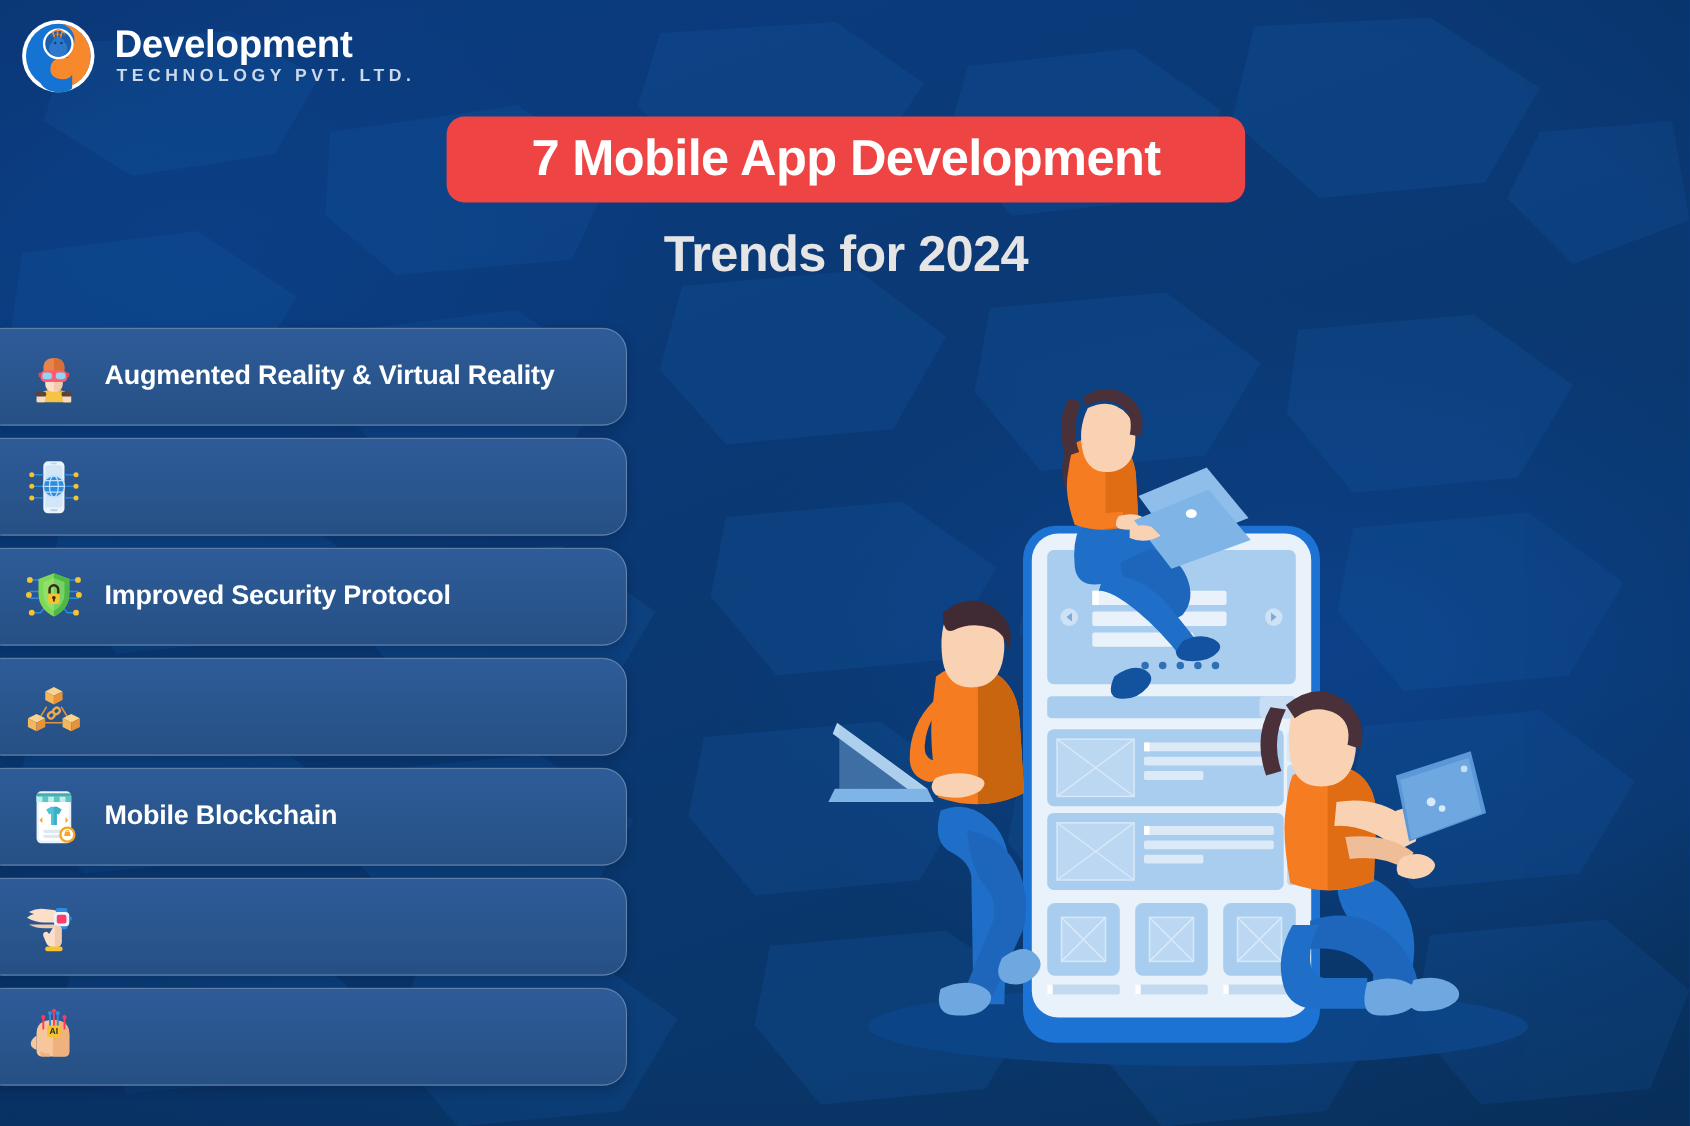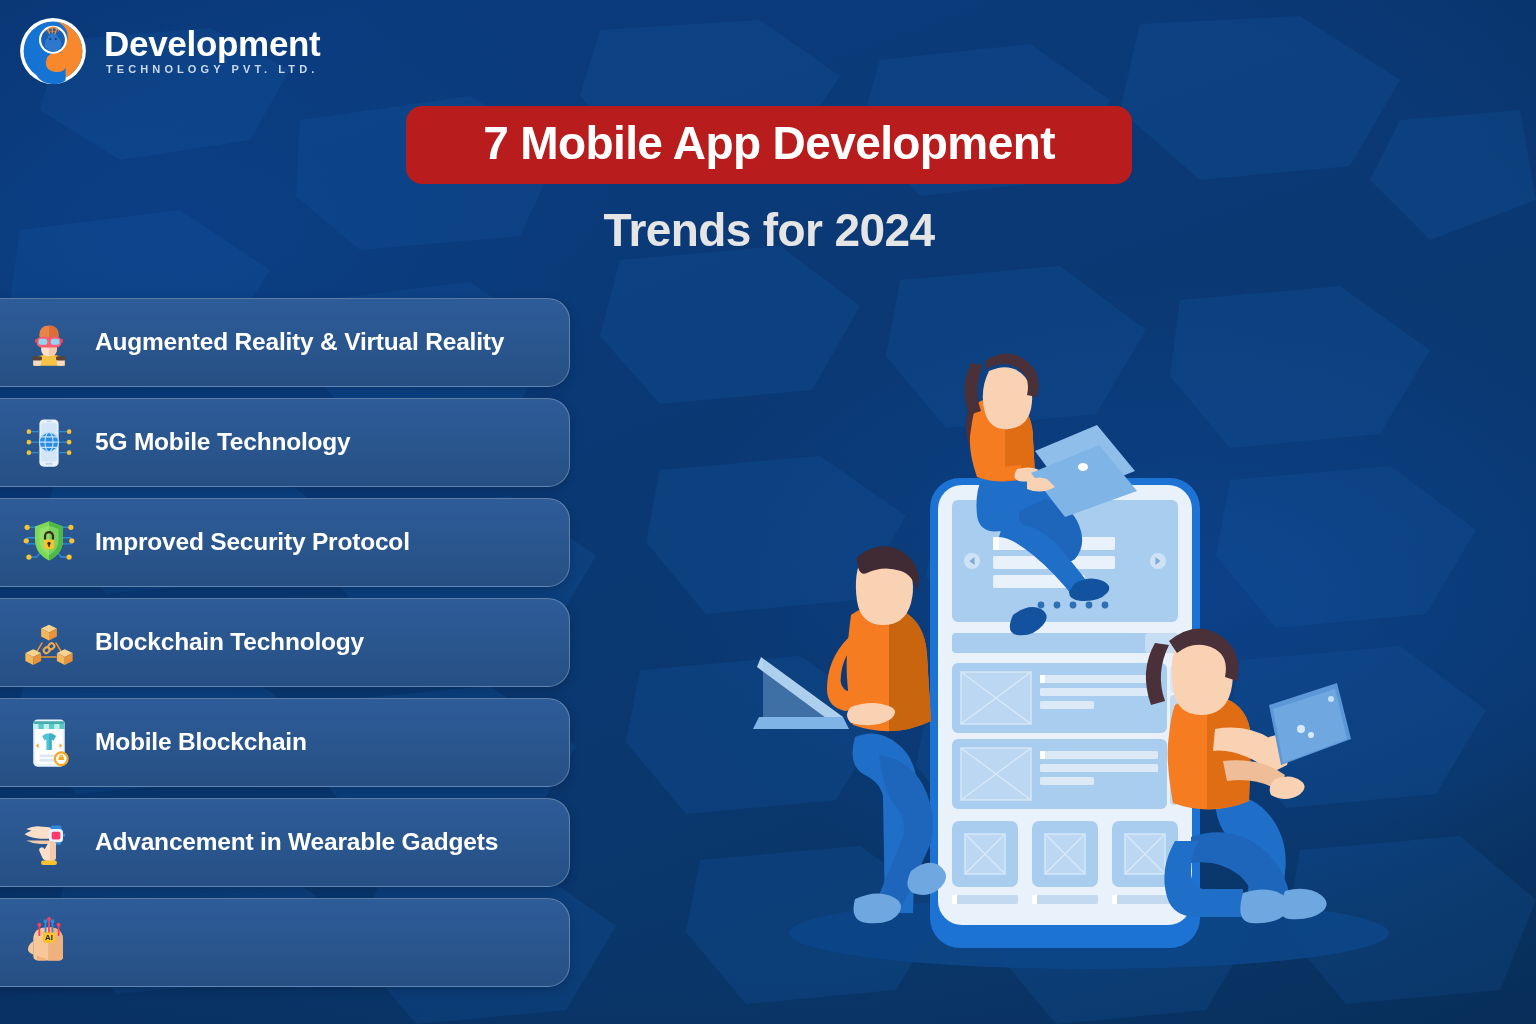--- a/index.html
+++ b/index.html
@@ -25,28 +25,28 @@
   }
 
   
   .logo{ position:absolute; left:18px; top:16px; display:flex; align-items:center; gap:16px; }
   .logo-mark{ width:70px; height:70px; flex:0 0 70px; }
   .logo-text{ display:flex; flex-direction:column; justify-content:center; }
   .logo-name{
     font-size:35px; font-weight:700; color:#ffffff; letter-spacing:-.3px; line-height:1.02;
   }
   .logo-sub{
-    font-size:11px; font-weight:700; color:#ccd9ec; letter-spacing:4.1px; line-height:1.2;
+    font-size:16px; font-weight:700; color:#ccd9ec; letter-spacing:4.1px; line-height:1.2;
     margin-top:2px; padding-left:2px;
   }
 
   
   .headline{ position:absolute; left:406px; top:106px; width:726px; }
   .title-pill{
-    background:#b91c1c; border-radius:16px; padding:13px 24px 17px;
+    background:#ef4444; border-radius:16px; padding:13px 24px 17px;
     display:flex; justify-content:center; align-items:center;
   }
   .title-pill-text{
     font-size:46px; font-weight:700; color:#ffffff; letter-spacing:-.6px;
     white-space:nowrap; line-height:1.05;
   }
   .title-sub{
     margin-top:22px; text-align:center;
     font-size:46px; font-weight:700; color:#e5e5e5; letter-spacing:-.6px; line-height:1.05;
   }
@@ -192,21 +192,20 @@
             <circle cx="55" cy="43" r="2.6"></circle>
         </g>
         <circle cx="32" cy="31" r="11" fill="#2B8CE0"></circle>
         <g stroke="#BFE0FA" stroke-width="1.3" fill="none">
           <circle cx="32" cy="31" r="11"></circle>
           <ellipse cx="32" cy="31" rx="4.6" ry="11"></ellipse>
           <path d="M21 31 H43 M22.5 25 H41.5 M22.5 37 H41.5"></path>
         </g>
       </svg>
     </span>
-    <span class="trend-label">5G Mobile Technology</span>
   </div>
 
   <div class="trend-item">
     <span class="trend-icon">
       <svg viewBox="0 0 64 64" xmlns="http://www.w3.org/2000/svg">
         <g stroke="#2B8CE0" stroke-width="1.6" fill="none" stroke-linecap="round">
           <path d="M8 14 h8 l4 4"></path>
             <path d="M56 14 h-8 l-4 4"></path>
           <path d="M7 26 h10"></path>
             <path d="M7 33 h10"></path>
@@ -266,21 +265,20 @@
           <path d="M-9 -4.5 L0 0 L0 9 L-9 4.5z" fill="#F5B75C"></path>
           <path d="M9 -4.5 L0 0 L0 9 L9 4.5z" fill="#E8933A"></path>
         </g>
 
         <g transform="translate(32,38) rotate(-40)" stroke="#F0A94C" stroke-width="2.4" fill="none" stroke-linecap="round">
           <rect x="-7" y="-3" width="7" height="6" rx="3"></rect>
           <rect x="0" y="-3" width="7" height="6" rx="3"></rect>
         </g>
       </svg>
     </span>
-    <span class="trend-label">Blockchain Technology</span>
   </div>
 
   <div class="trend-item">
     <span class="trend-icon">
       <svg viewBox="0 0 64 64" xmlns="http://www.w3.org/2000/svg">
         <rect x="14" y="5" width="36" height="54" rx="5" fill="#EAF3FC"></rect>
         <rect x="16.5" y="13" width="31" height="43" rx="3" fill="#FFFFFF"></rect>
         <path d="M14 10 h36 v6 h-36z" fill="#5BC6C6"></path>
         <g fill="#BFF0EE">
           <rect x="14" y="10" width="6" height="6"></rect>
@@ -317,21 +315,20 @@
         <rect x="34" y="29" width="12" height="5" rx="2" fill="#2E8BE0"></rect>
         <rect x="32" y="16" width="16" height="15" rx="4" fill="#EAF3FC"></rect>
         <rect x="35" y="19" width="10" height="9" rx="2" fill="#FF3B6B"></rect>
         <rect x="48" y="21" width="2.4" height="4" rx="1.2" fill="#2E8BE0"></rect>
 
         <path d="M30 34 q2-4 6-4 q4 0 4 5 l0 12 q0 6 -7 6 q-7 0 -9 -5 l-3 -7 q-1 -3 2 -4 q2 -1 4 2z" fill="#FBDFC9"></path>
         <path d="M36 30 q4 0 4 5 l0 12 q0 6 -7 6 l0 -23z" fill="#F2CBAF"></path>
         <rect x="23" y="52" width="18" height="5" rx="2.2" fill="#F7C331"></rect>
       </svg>
     </span>
-    <span class="trend-label">Advancement in Wearable Gadgets</span>
   </div>
 
   <div class="trend-item">
     <span class="trend-icon">
       <svg viewBox="0 0 64 64" xmlns="http://www.w3.org/2000/svg">
         <path d="M14 28 q0-14 17-14 q17 0 17 15 l0 18 q0 5 -5 5 H20 q-6 0 -6 -6z" fill="#F7C79B"></path>
         <path d="M31 14 q17 0 17 15 l0 18 q0 5 -5 5 H31z" fill="#EFB27E"></path>
         <path d="M14 30 q-6 4 -6 9 q0 4 6 6z" fill="#F7C79B"></path>
         <path d="M18 46 q4 3 10 3 l0 3 H20 q-2 0 -2 -2z" fill="#EFB27E"></path>
 

